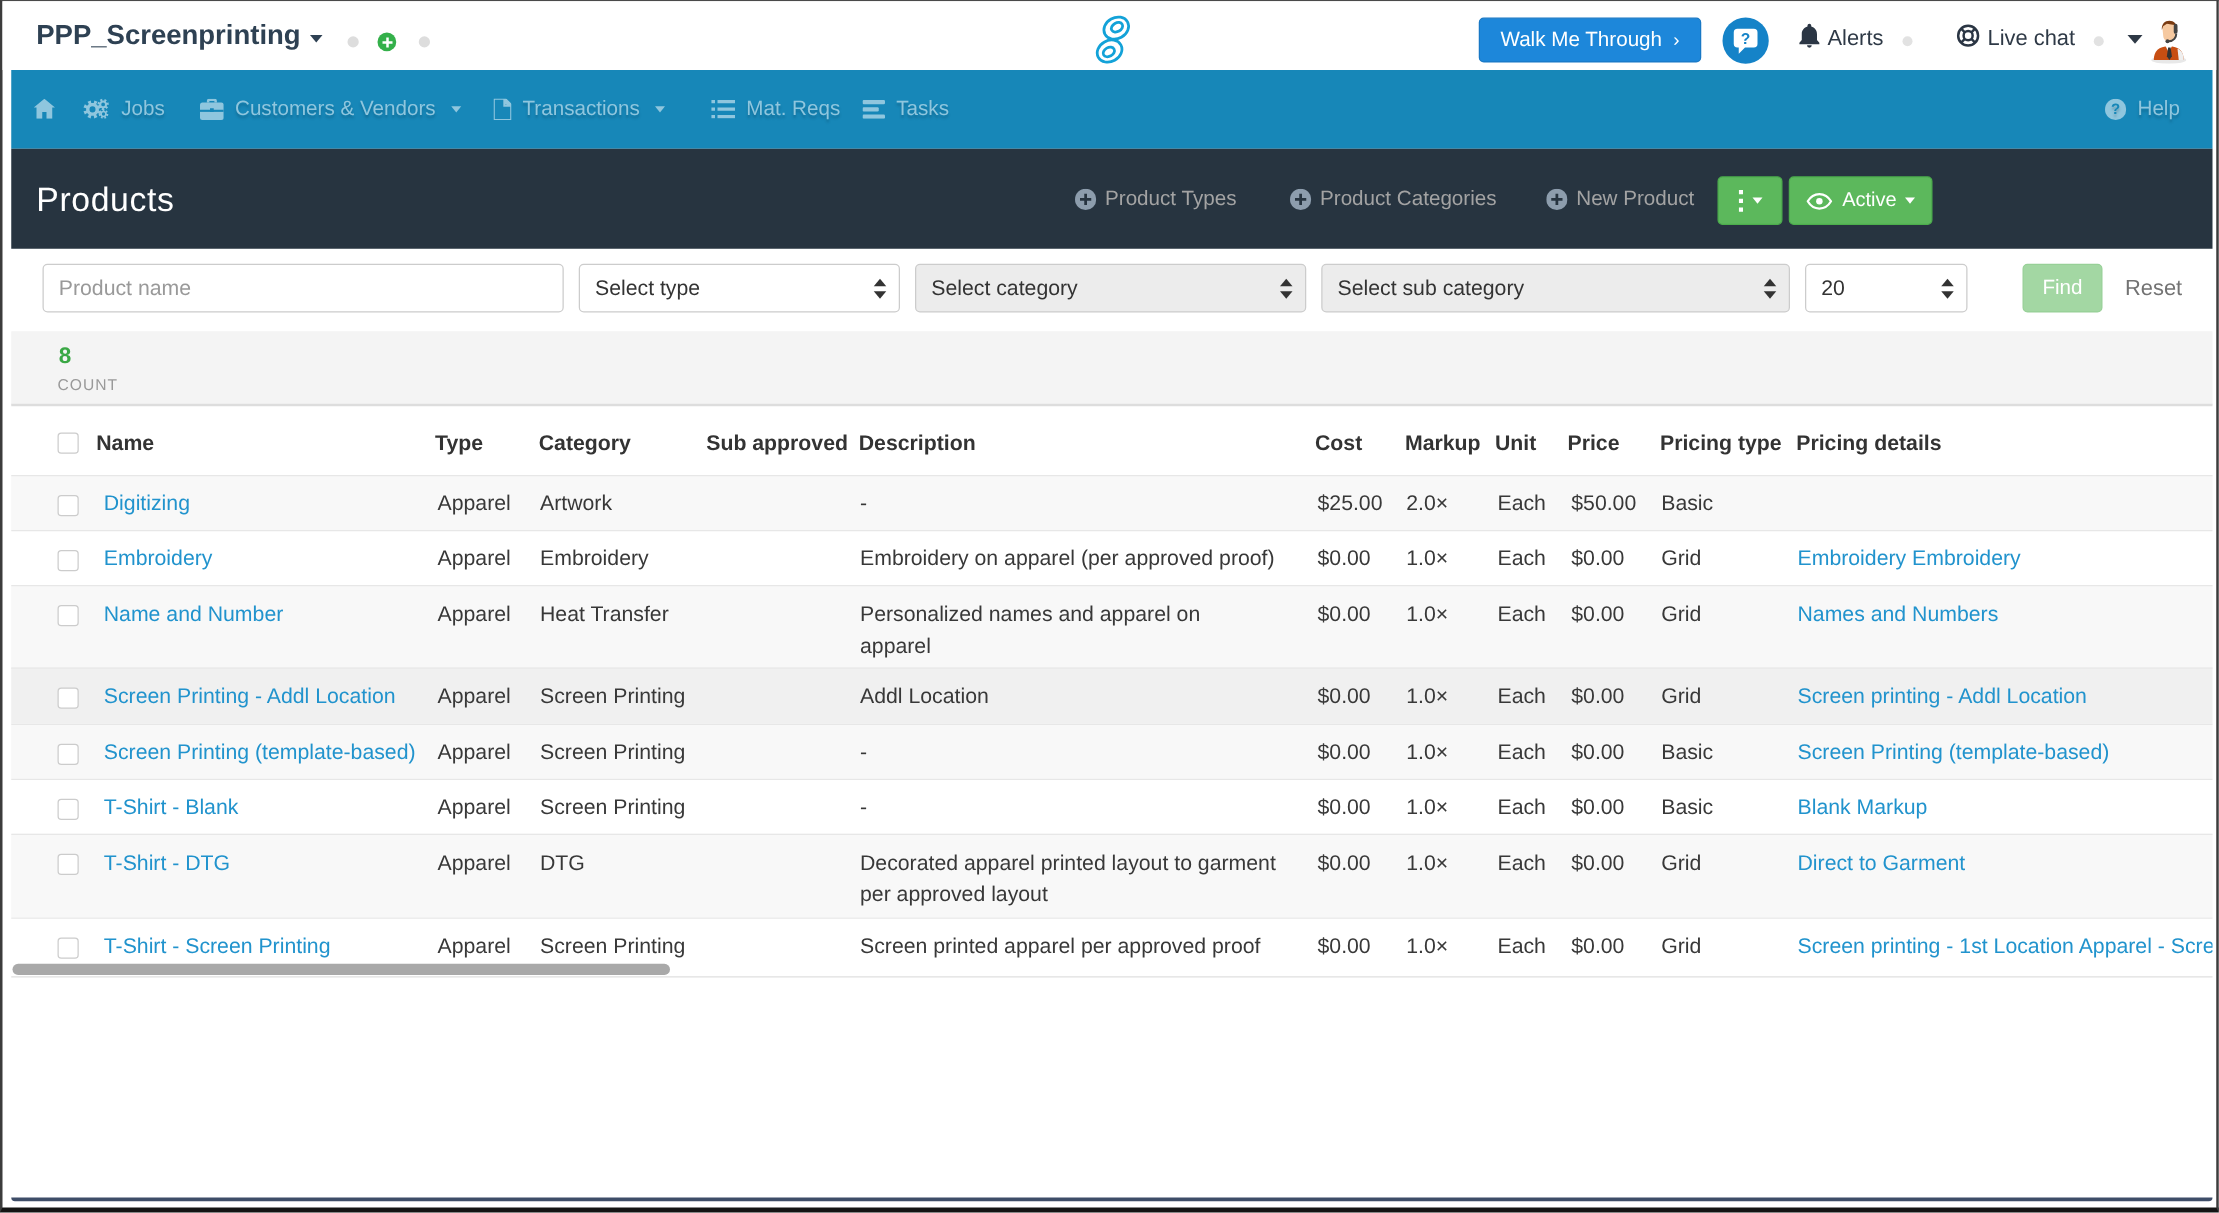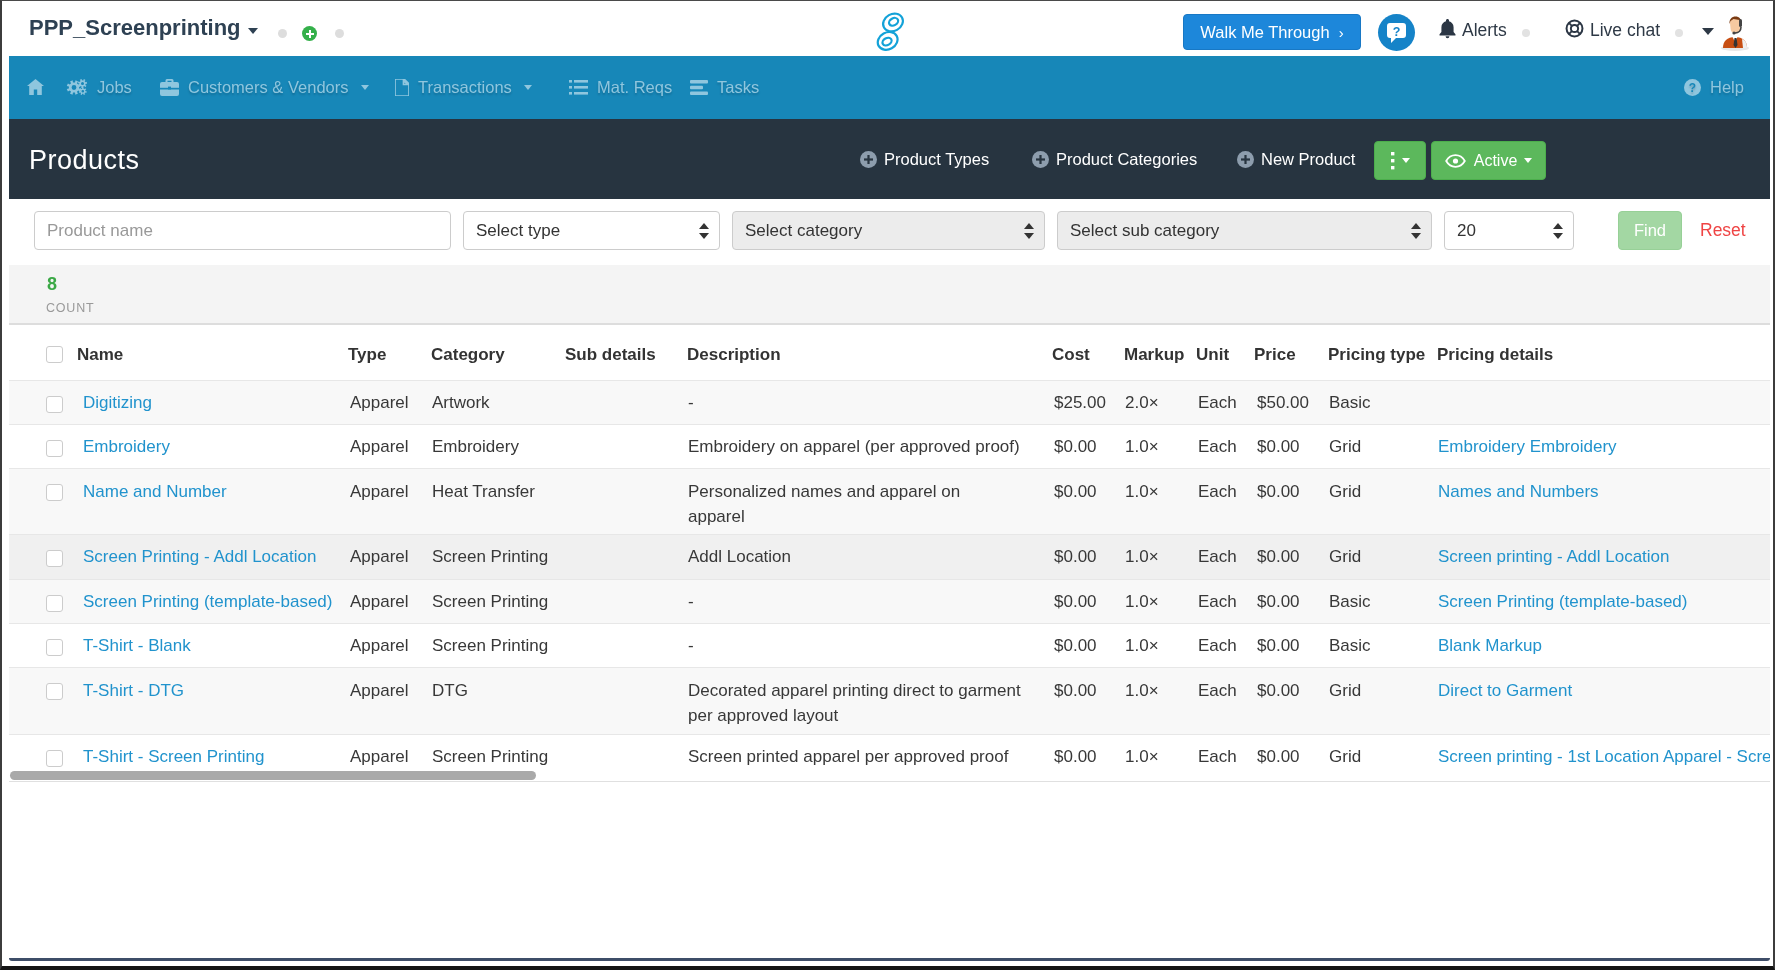--- a/index.html
+++ b/index.html
@@ -10,21 +10,21 @@
 .nav{background:#1787b8}
 .navitem{text-shadow:0 2px 2px rgba(0,40,60,.25);color:#8fc6de;font-size:16.5px;display:flex;align-items:center;gap:9px;position:absolute;top:0;height:62px}
 .caret{display:inline-block;width:0;height:0;border-left:4.5px solid transparent;border-right:4.5px solid transparent;border-top:5px solid currentColor;margin-left:3px}
 .btn{position:absolute;border-radius:4px;color:#fff;font-size:16px;display:flex;align-items:center;justify-content:center}
 .grn{background:#5cb85c;border:1px solid #4cae4c}
 .red{background:#d9534f;border:1px solid #d43f3a}
 .sel{position:absolute;top:210px;height:39px;border:1px solid #ccc;border-radius:4px;font-size:17px;color:#333;display:flex;align-items:center;padding:0 12px}
 .updn{position:absolute;right:10px;top:50%;margin-top:-8px;width:10px;height:16px}
 .updn:before{content:"";position:absolute;top:0;left:0;border-left:5px solid transparent;border-right:5px solid transparent;border-bottom:6px solid #333}
 .updn:after{content:"";position:absolute;bottom:0;left:0;border-left:5px solid transparent;border-right:5px solid transparent;border-top:6px solid #333}
-.dlink{position:absolute;top:29px;color:#ffffff;font-size:16.5px;display:flex;align-items:center;height:22px}
+.dlink{position:absolute;top:29px;color:#a3a3a3;font-size:16.5px;display:flex;align-items:center;height:22px}
 .cb{position:absolute;left:37px;width:17px;height:17px;border:1px solid #ccc;border-radius:3px;background:#fff}
 .row{position:absolute;left:7px;width:1761px;border-top:1px solid #e7e7e7;font-size:17px;color:#383838;overflow:hidden}
 .row span{position:absolute;white-space:nowrap}
 .lnk{color:#2193cd}
 .c-name{left:74px}.c-type{left:341px}.c-cat{left:423px}.c-desc{left:679px}
 .c-cost{left:1045px}.c-mk{left:1116px}.c-unit{left:1189px}.c-pr{left:1248px}.c-pt{left:1320px}.c-pd{left:1429px}
 </style>
 </head>
 <body>
 
@@ -186,33 +186,33 @@
         <circle cx="10.5" cy="7" r="2.6" fill="#fff"></circle>
       </svg>Active<i class="caret" style="margin-left:7px"></i></div>
 </div>
 
 <div class="sel" style="left:32px;width:417px;color:#999">Product name</div>
 <div class="sel" style="left:461px;width:257px">Select type<i class="updn"></i></div>
 <div class="sel" style="left:730px;width:313px;background:#ececec">Select category<i class="updn"></i></div>
 <div class="sel" style="left:1055px;width:375px;background:#ececec">Select sub category<i class="updn"></i></div>
 <div class="sel" style="left:1442px;width:130px">20<i class="updn"></i></div>
 <div class="btn" style="left:1616px;top:210px;width:64px;height:39px;background:#a3d7a3;border:1px solid #97d097;font-size:16.5px">Find</div>
-<div class="abs" style="left:1698px;top:219px;font-size:17.5px;color:#ef4444">Reset</div>
+<div class="abs" style="left:1698px;top:219px;font-size:17.5px;color:#737373">Reset</div>
 
 <div class="abs" style="left:7px;top:264px;width:1761px;height:59px;background:#f4f4f4;border-bottom:1px solid #ddd">
   <div class="abs" style="left:38px;top:9px;font-size:18px;font-weight:bold;color:#3aa845">8</div>
   <div class="abs" style="left:37px;top:36px;font-size:12.5px;color:#999;letter-spacing:.8px">COUNT</div>
 </div>
 
 <div class="row" style="top:323px;height:56px;background:#fff;border-top:1px solid #ddd;font-weight:bold;color:#333">
 <div class="cb" style="top:21px"></div>
 <span style="left:68px;top:20px">Name</span>
 <span style="left:339px;top:20px">Type</span>
 <span style="left:422px;top:20px">Category</span>
-<span style="left:556px;top:20px">Sub details</span>
+<span style="left:556px;top:20px">Sub approved</span>
 <span style="left:678px;top:20px">Description</span>
 <span style="left:1043px;top:20px">Cost</span>
 <span style="left:1115px;top:20px">Markup</span>
 <span style="left:1187px;top:20px">Unit</span>
 <span style="left:1245px;top:20px">Price</span>
 <span style="left:1319px;top:20px">Pricing type</span>
 <span style="left:1428px;top:20px">Pricing details</span>
 </div>
 <div class="row" style="top:379px;height:44px;background:#f8f8f8">
 <div class="cb" style="top:15px"></div>
@@ -290,21 +290,21 @@
 <span class="c-unit" style="top:12px">Each</span>
 <span class="c-pr" style="top:12px">$0.00</span>
 <span class="c-pt" style="top:12px">Basic</span>
 <span class="c-pd lnk" style="top:12px">Blank Markup</span>
 </div>
 <div class="row" style="top:666px;height:67px;background:#f8f8f8">
 <div class="cb" style="top:15px"></div>
 <span class="c-name lnk" style="top:13px">T-Shirt - DTG</span>
 <span class="c-type" style="top:13px">Apparel</span>
 <span class="c-cat" style="top:13px">DTG</span>
-<span class="c-desc" style="top:13px">Decorated apparel printing direct to garment</span>
+<span class="c-desc" style="top:13px">Decorated apparel printed layout to garment</span>
 <span class="c-desc" style="top:38px">per approved layout</span>
 <span class="c-cost" style="top:13px">$0.00</span>
 <span class="c-mk" style="top:13px">1.0×</span>
 <span class="c-unit" style="top:13px">Each</span>
 <span class="c-pr" style="top:13px">$0.00</span>
 <span class="c-pt" style="top:13px">Grid</span>
 <span class="c-pd lnk" style="top:13px">Direct to Garment</span>
 </div>
 <div class="row" style="top:733px;height:44px;background:#ffffff">
 <div class="cb" style="top:15px"></div>

